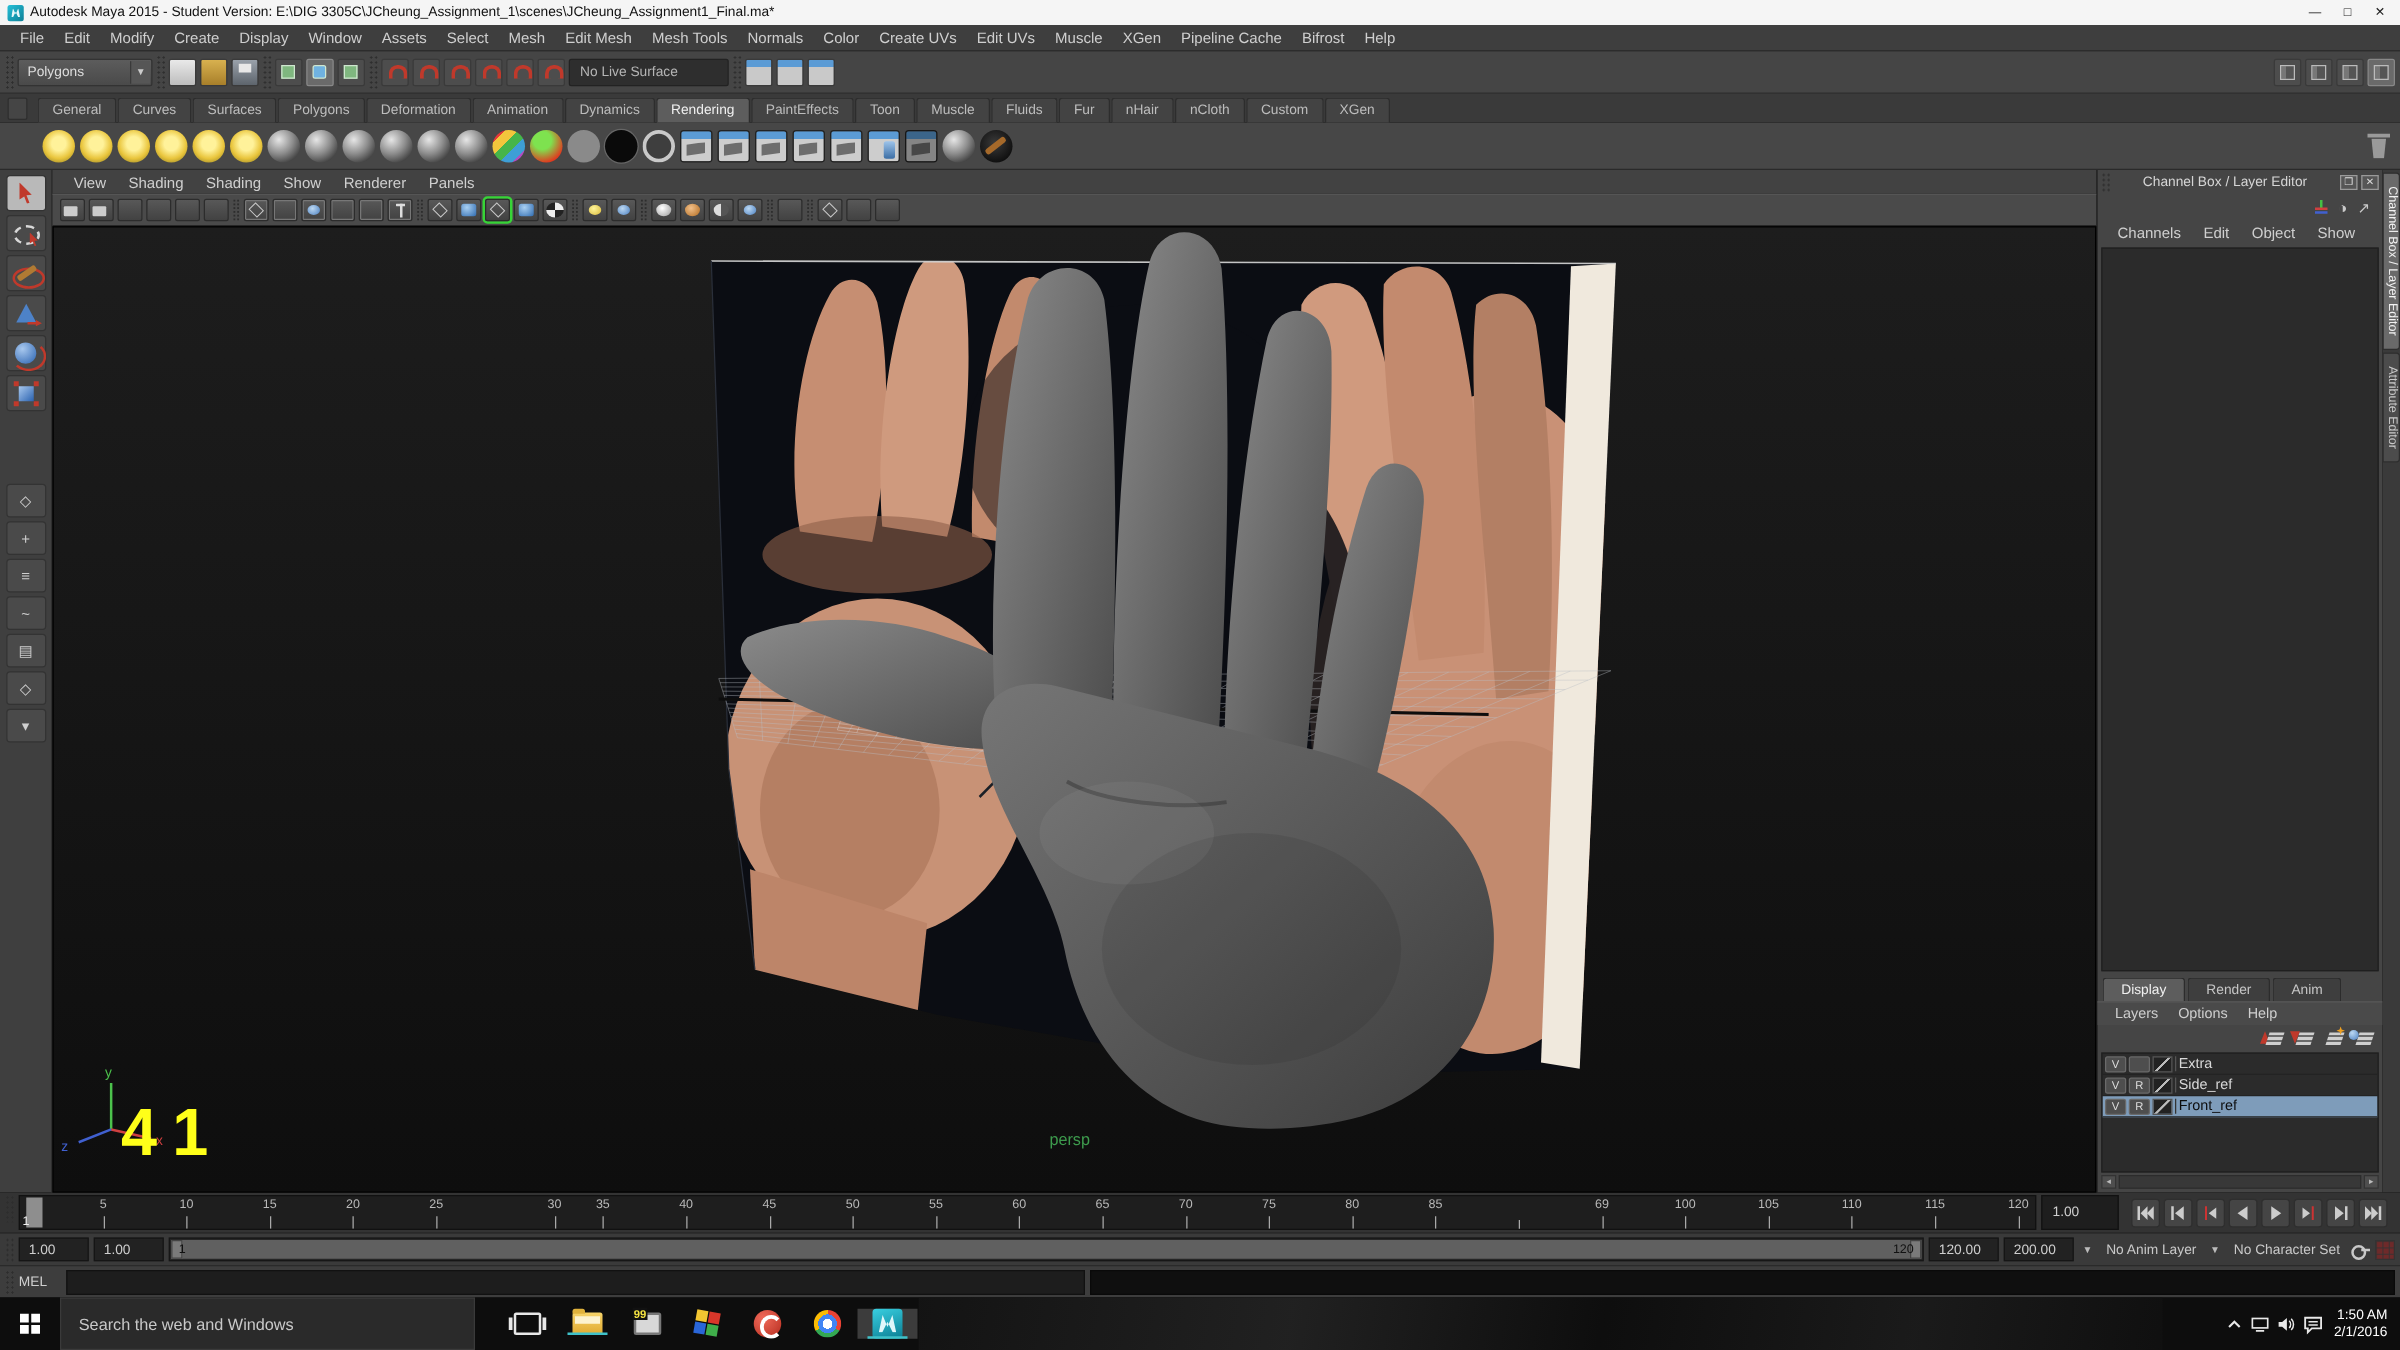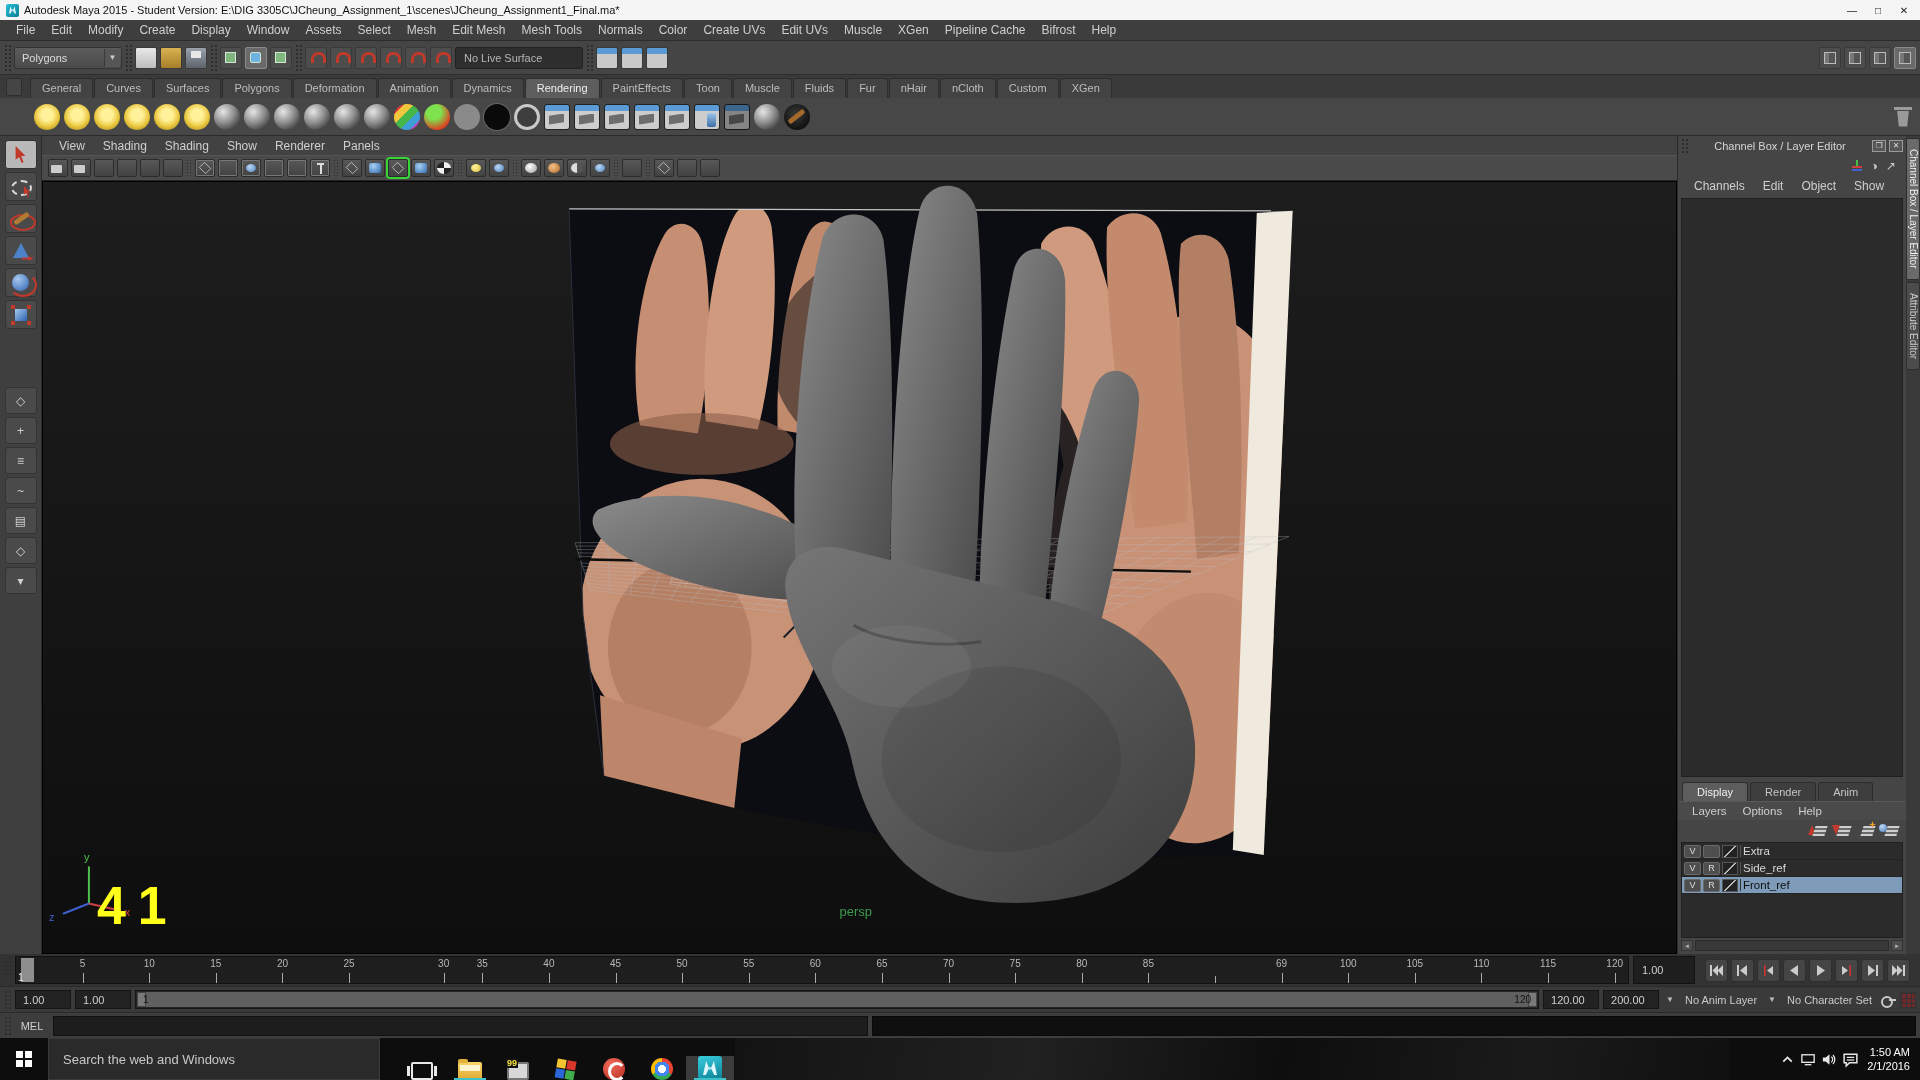--- a/index.html
+++ b/index.html
@@ -169,36 +169,36 @@
   .rs-bar::before{left:0;} .rs-bar::after{right:0;}
   .rs-label{font-size:11px;color:#c9c9c9;padding:0 4px;white-space:nowrap;}
   .rs-arrow{font-size:8px;color:#bbb;padding:0 3px;}
   .keyicon{width:16px;height:16px;position:relative;flex:none;}
   .keyicon::before{content:"";position:absolute;left:1px;top:4px;width:8px;height:8px;border:2px solid #c9c9c9;border-radius:50%;}
   .keyicon::after{content:"";position:absolute;left:9px;top:7px;width:7px;height:2px;background:#c9c9c9;box-shadow:4px 2px 0 -1px #c9c9c9;}
   .autokey{width:16px;height:16px;background:#6e2a2a;border:1px solid #333;background-image:linear-gradient(#333 1px,transparent 1px),linear-gradient(90deg,#333 1px,transparent 1px);background-size:5px 5px;flex:none;}
 
   
   .melline{height:26px;background:#3d3d3d;border-top:1px solid #2a2a2a;display:flex;align-items:center;gap:4px;padding:0 4px;flex:none;}
-  .mel-label{font-size:11px;color:#cfcfcf;width:34px;text-align:center;flex:none;}
+  .mel-label{font-size:11px;color:#cfcfcf;width:34px;flex:none;}
   .mel-input{flex:1;height:20px;background:#1d1d1d;border:1px solid #111;color:#ccc;font-size:11px;padding:0 6px;outline:none;}
   .mel-output{flex:1.3;height:20px;background:#0f0f0f;border:1px solid #090909;}
   .helpline{height:25px;background:#4a4a4a;border-top:1px solid #303030;display:flex;align-items:center;padding-left:10px;gap:8px;flex:none;}
   .help-text{font-size:11px;color:#cfcfcf;}
 
   
   .taskbar{height:42px;background:#0d0d0d;display:flex;align-items:stretch;flex:none;position:relative;}
   .tb-wallpaper{position:absolute;left:735px;right:190px;top:0;bottom:0;background:linear-gradient(100deg,#141414,#232323 30%,#0e0e0e 55%,#1c1c1c 80%,#101010);opacity:.9;}
   .start{width:48px;display:flex;align-items:center;justify-content:center;flex:none;z-index:1;}
   .winlogo{width:16px;height:16px;display:grid;grid-template-columns:7px 7px;grid-template-rows:7px 7px;gap:2px;}
   .winlogo span{background:#fff;}
   .tb-search{width:332px;background:#2a2a2a;border:1px solid #3a3a3a;display:flex;align-items:center;z-index:1;margin:0;flex:none;}
   .tb-search input{background:transparent;border:none;outline:none;color:#c9c9c9;font-size:13px;padding-left:14px;width:100%;}
   .tb-search input::placeholder{color:#c9c9c9;}
-  .tb-icons{display:flex;align-items:flex-end;margin-left:18px;z-index:1;}
+  .tb-icons{display:flex;align-items:center;margin-left:18px;z-index:1;}
   .tb-btn{width:48px;display:flex;align-items:center;justify-content:center;position:relative;flex:none;}
   .tb-btn.running::after{content:"";position:absolute;left:8px;right:8px;bottom:0;height:2px;background:#3fc1c9;}
   .tb-btn.active{background:#3c3c3c;}
   .tv-icon{width:22px;height:18px;border:2px solid #e8e8e8;border-radius:2px;position:relative;background:transparent;}
   .tv-icon::before{content:"";position:absolute;left:-6px;top:2px;width:3px;height:10px;background:#e8e8e8;}
   .tv-icon::after{content:"";position:absolute;right:-6px;top:2px;width:3px;height:10px;background:#e8e8e8;}
   .fe-icon{width:24px;height:18px;background:linear-gradient(#f7d46a,#e0a92f);border-radius:2px;position:relative;}
   .fe-icon::before{content:"";position:absolute;left:0;top:-3px;width:10px;height:4px;background:#e0b23c;border-radius:2px 2px 0 0;}
   .fe-icon::after{content:"";position:absolute;left:2px;top:3px;right:2px;height:6px;background:#fdf3cf;}
   .m99-icon{width:22px;height:18px;background:#d8d8d8;border:2px solid #777;border-radius:2px;position:relative;display:flex;align-items:center;justify-content:center;}

